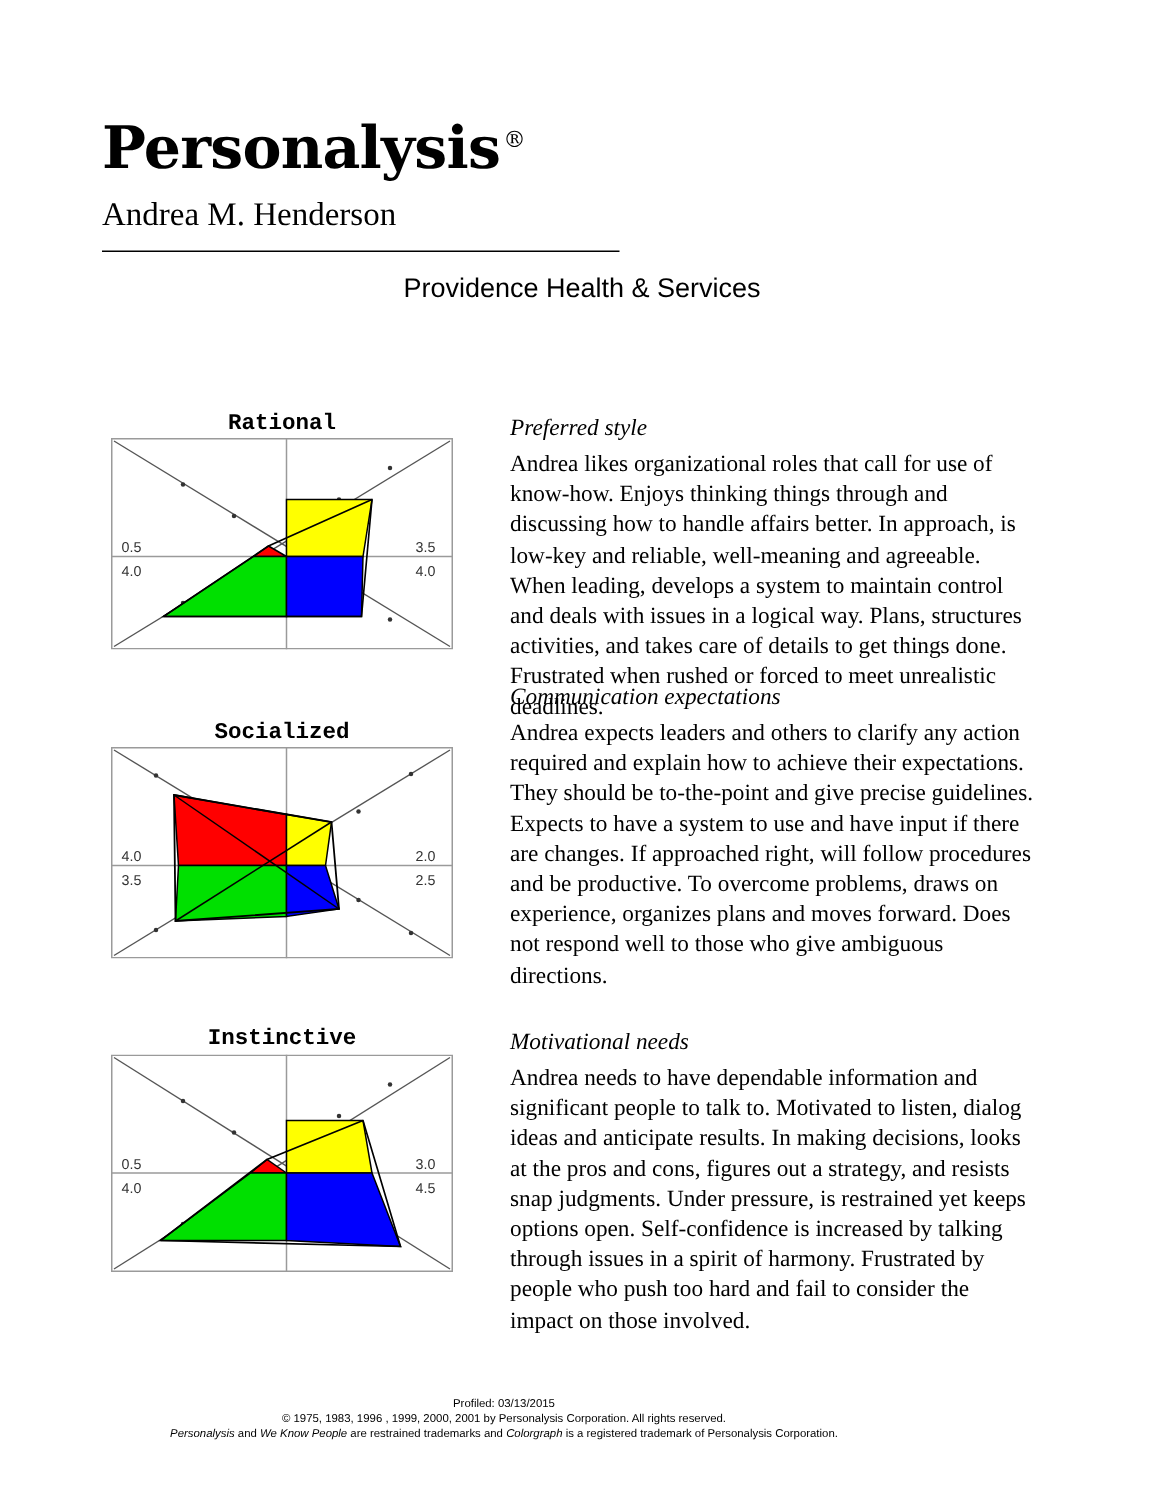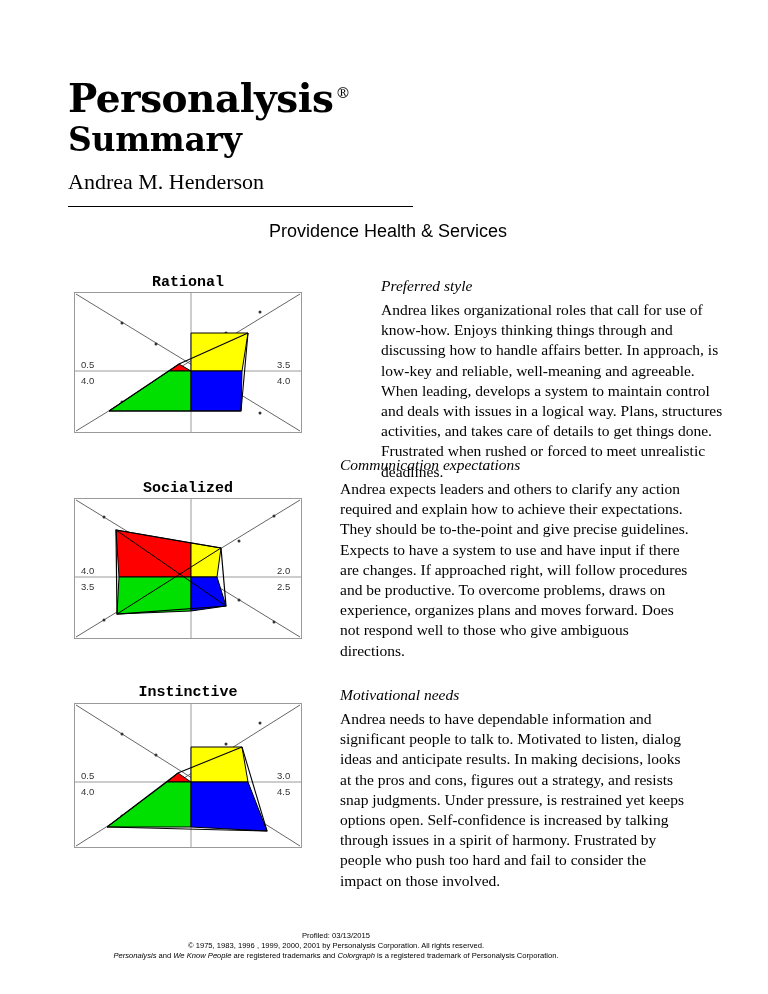--- a/index.html
+++ b/index.html
@@ -122,21 +122,20 @@
   .footer div { white-space: nowrap; }
   .footer .it { font-style: italic; }
 </style>
 </head>
 <body>
 
 <div class="page">
 
   <div class="header">
     <div class="brand-line"><span>Personalysis</span><span class="brand-reg">®</span></div>
-    <div class="brand-sub">Summary</div>
     <div class="person-name">Andrea M. Henderson</div>
     <div class="org-name">Providence Health &amp; Services</div>
   </div>
 
   <div class="section">
     <div class="chart-title" style="top:274px;">Rational</div>
     <div class="chart-wrap" style="top:292px;">
       <svg class="chart-svg" width="228" height="141" viewBox="0 0 228 141" xmlns="http://www.w3.org/2000/svg">
         <rect x="0.5" y="0.5" width="227" height="140" fill="#ffffff" stroke="#9a9a9a" stroke-width="1"></rect>
         <line x1="117" y1="0" x2="117" y2="141" stroke="#9a9a9a" stroke-width="1"></line>
@@ -156,21 +155,21 @@
         <polygon points="117,79 95,79 35,119 117,119" fill="#00e000" stroke="#000000" stroke-width="1"></polygon>
         <polygon points="117,79 168,79 167,119 117,119" fill="#0000ff" stroke="#000000" stroke-width="1"></polygon>
         <polyline points="35,119 105,72 174,41" fill="none" stroke="#000000" stroke-width="1.1"></polyline>
         <polyline points="174,41 167,119 35,119" fill="none" stroke="#000000" stroke-width="1.1"></polyline>
         <text x="7" y="76" font-family="Liberation Sans, sans-serif" font-size="9.5" fill="#333333">0.5</text>
         <text x="7" y="92" font-family="Liberation Sans, sans-serif" font-size="9.5" fill="#333333">4.0</text>
         <text x="203" y="76" font-family="Liberation Sans, sans-serif" font-size="9.5" fill="#333333">3.5</text>
         <text x="203" y="92" font-family="Liberation Sans, sans-serif" font-size="9.5" fill="#333333">4.0</text>
       </svg>
     </div>
-    <div class="text-col" style="top:276px;margin-left:41px;">
+    <div class="text-col" style="top:276px;">
       <p class="text-head">Preferred style</p>
       <p class="text-body">Andrea likes organizational roles that call for use of know-how. Enjoys thinking things through and discussing how to handle affairs better. In approach, is low-key and reliable, well-meaning and agreeable. When leading, develops a system to maintain control and deals with issues in a logical way. Plans, structures activities, and takes care of details to get things done. Frustrated when rushed or forced to meet unrealistic deadlines.</p>
     </div>
   </div>
 
   <div class="section">
     <div class="chart-title" style="top:480px;">Socialized</div>
     <div class="chart-wrap" style="top:498px;">
       <svg class="chart-svg" width="228" height="141" viewBox="0 0 228 141" xmlns="http://www.w3.org/2000/svg">
         <rect x="0.5" y="0.5" width="227" height="140" fill="#ffffff" stroke="#9a9a9a" stroke-width="1"></rect>
@@ -236,16 +235,16 @@
     </div>
     <div class="text-col" style="top:685px;">
       <p class="text-head">Motivational needs</p>
       <p class="text-body">Andrea needs to have dependable information and significant people to talk to. Motivated to listen, dialog ideas and anticipate results. In making decisions, looks at the pros and cons, figures out a strategy, and resists snap judgments. Under pressure, is restrained yet keeps options open. Self-confidence is increased by talking through issues in a spirit of harmony. Frustrated by people who push too hard and fail to consider the impact on those involved.</p>
     </div>
   </div>
 
   <div class="footer">
     <div>Profiled: 03/13/2015</div>
     <div>© 1975, 1983, 1996 , 1999, 2000, 2001 by Personalysis Corporation. All rights reserved.</div>
-    <div><span class="it">Personalysis</span><span> and </span><span class="it">We Know People</span><span> are registered trademarks and </span><span class="it">Colorgraph</span><span> is a registered trademark of Personalysis Corporation.</span></div>
+    <div><span class="it">Personalysis</span><span> and </span><span class="it">We Know People</span><span> are restrained trademarks and </span><span class="it">Colorgraph</span><span> is a registered trademark of Personalysis Corporation.</span></div>
   </div>
 
 </div>
 
 </body></html>

